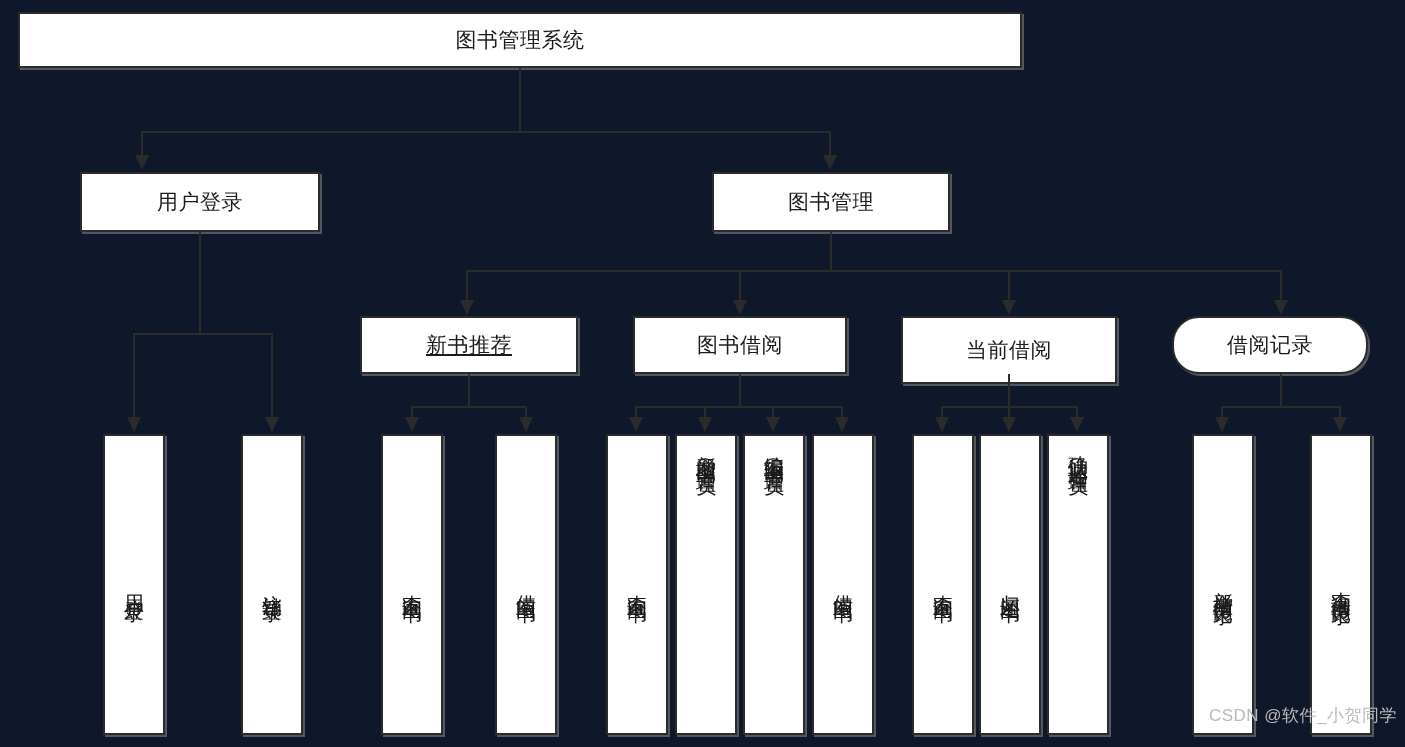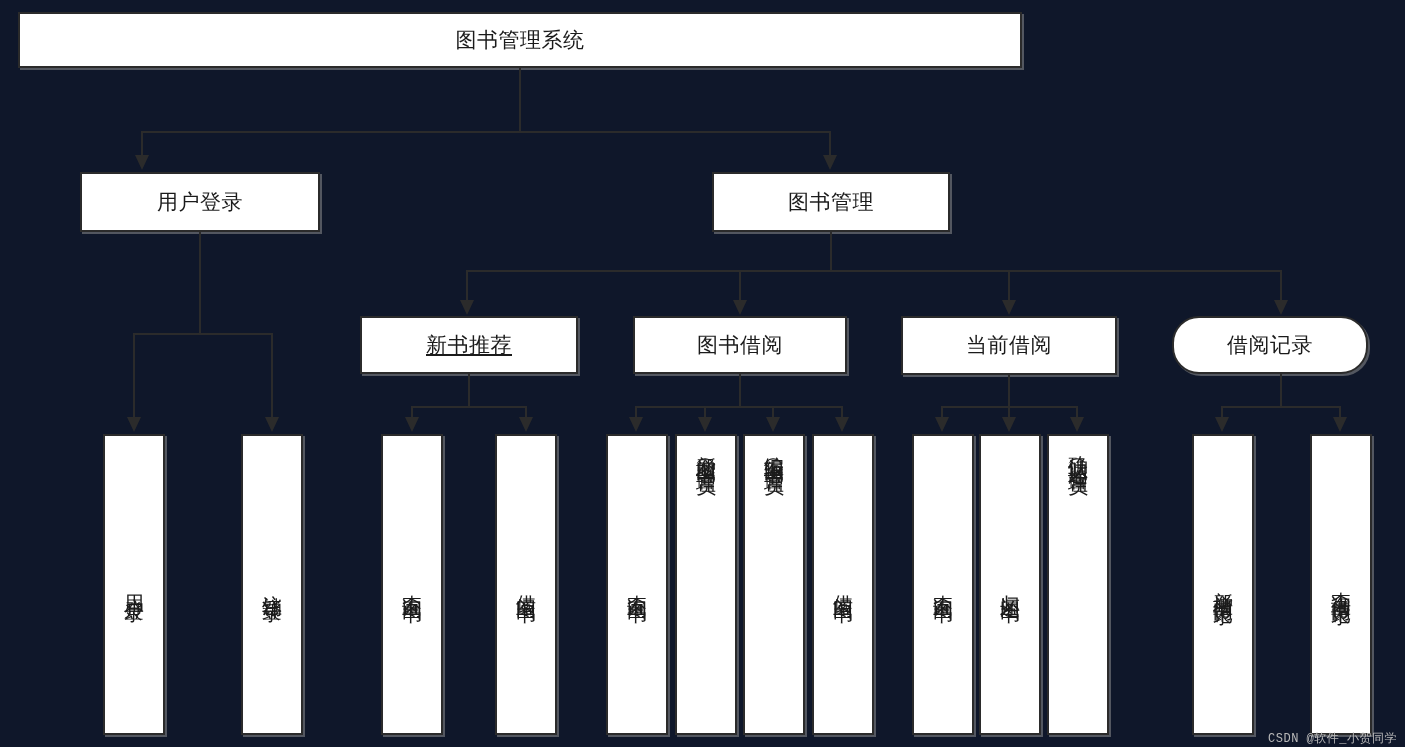--- a/index.html
+++ b/index.html
@@ -76,27 +76,26 @@
     height: 0;
     border-left: 7px solid transparent;
     border-right: 7px solid transparent;
     border-top: 15px solid #2b2b2b;
   }
 
   
   #watermark {
     position: absolute;
     right: 8px;
-    bottom: 0;
-    font-size: 12px;
+    bottom: 20px;
+    font-size: 17px;
     color: #b9b9b9;
     letter-spacing: 0.5px;
     white-space: nowrap;
     user-select: none;
-    font-family: Liberation Mono, monospace;
   }
 </style>
 </head>
 <body>
 
 <div id="canvas">
 
   <div class="node h" style="left:18px; top:12px; width:1004px; height:56px;">
     <span class="label">图书管理系统</span>
   </div>
@@ -134,21 +133,21 @@
   <div class="arrow" style="left:733px; top:300px;"></div>
   <div class="arrow" style="left:1002px; top:300px;"></div>
   <div class="arrow" style="left:1274px; top:300px;"></div>
 
   <div class="node h" style="left:360px; top:316px; width:218px; height:58px;text-decoration:underline;">
     <span class="label">新书推荐</span>
   </div>
   <div class="node h" style="left:633px; top:316px; width:214px; height:58px;">
     <span class="label">图书借阅</span>
   </div>
-  <div class="node h" style="left:901px; top:316px; width:216px; height:59px;">
+  <div class="node h" style="left:901px; top:316px; width:216px; height:68px;">
     <span class="label">当前借阅</span>
   </div>
   <div class="node h" style="left:1172px; top:316px; width:196px; height:58px;border-radius:27px;">
     <span class="label">借阅记录</span>
   </div>
 
   <div class="edge vline" style="left:468px; top:374px; width:2px; height:34px;"></div>
   <div class="edge hline" style="left:411px; top:406px; width:116px; height:2px;"></div>
   <div class="edge vline" style="left:411px; top:406px; width:2px; height:11px;"></div>
   <div class="edge vline" style="left:525px; top:406px; width:2px; height:11px;"></div>

